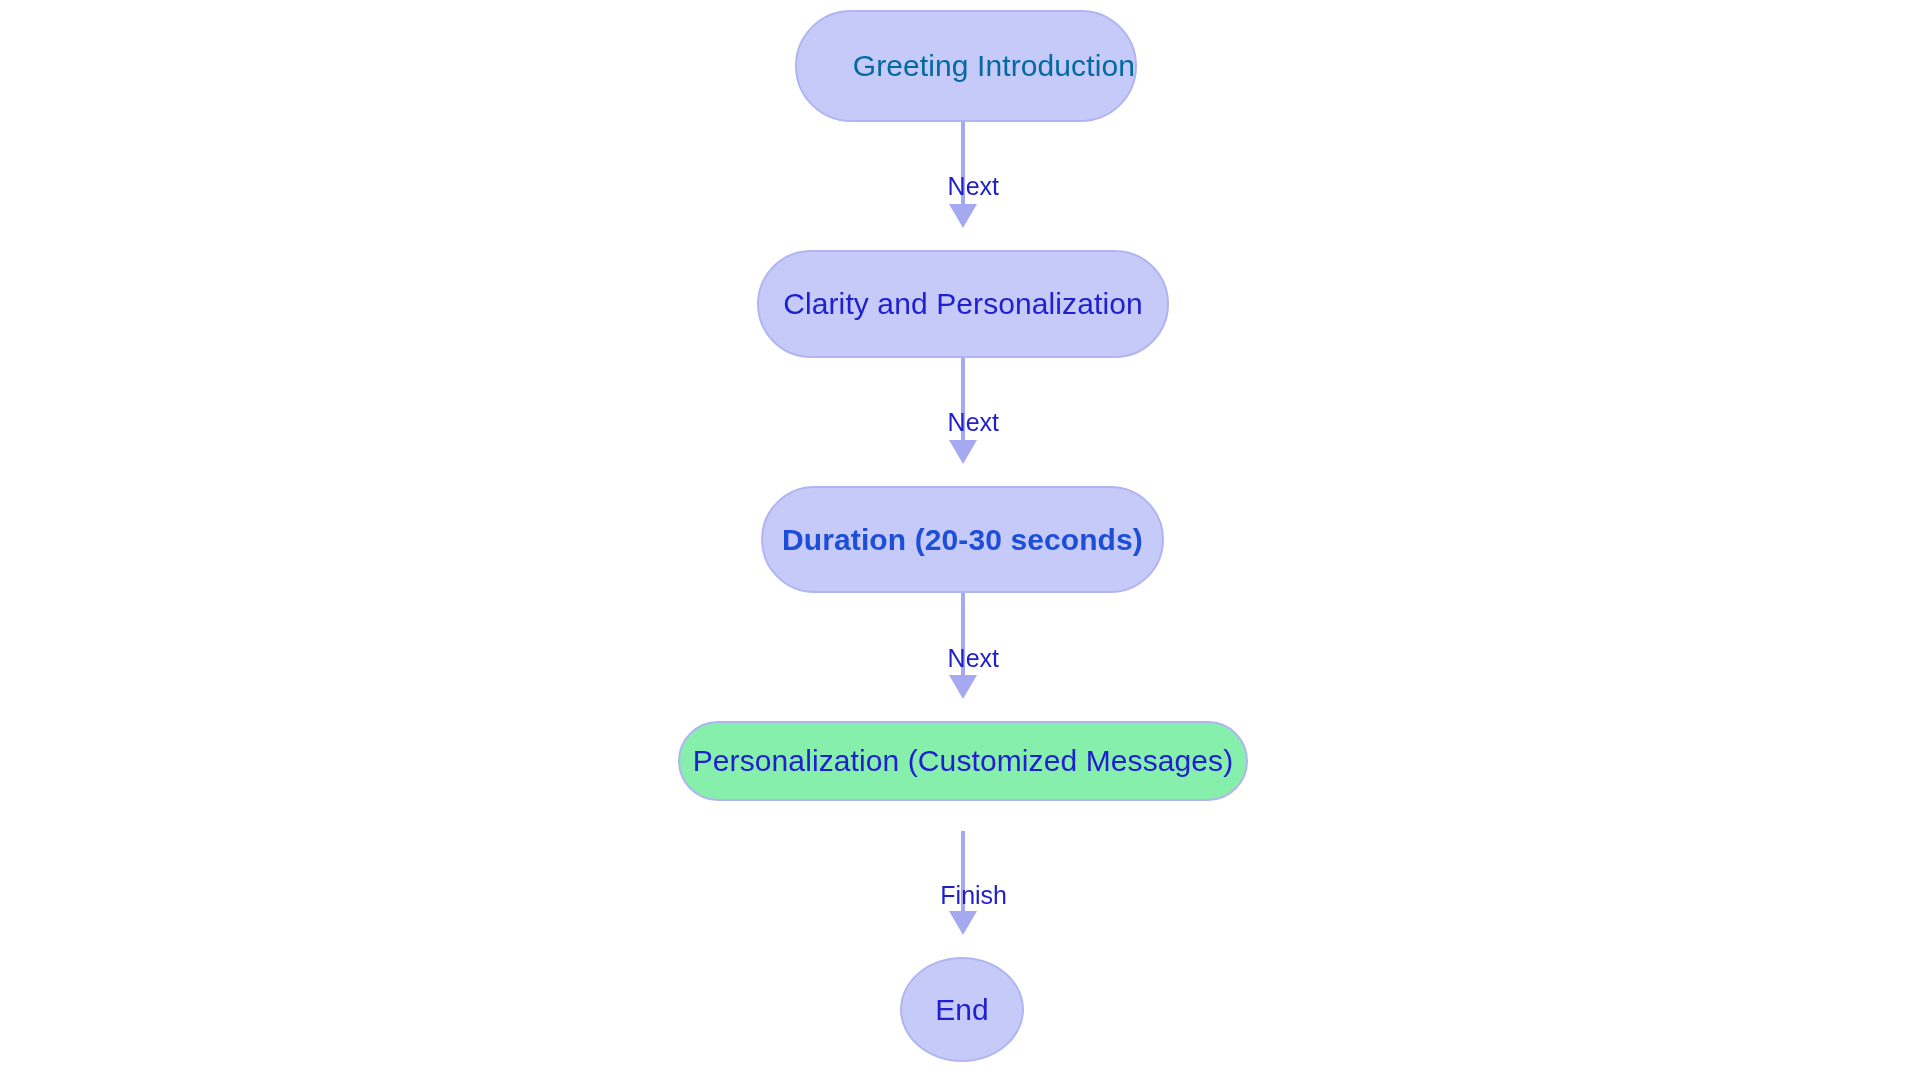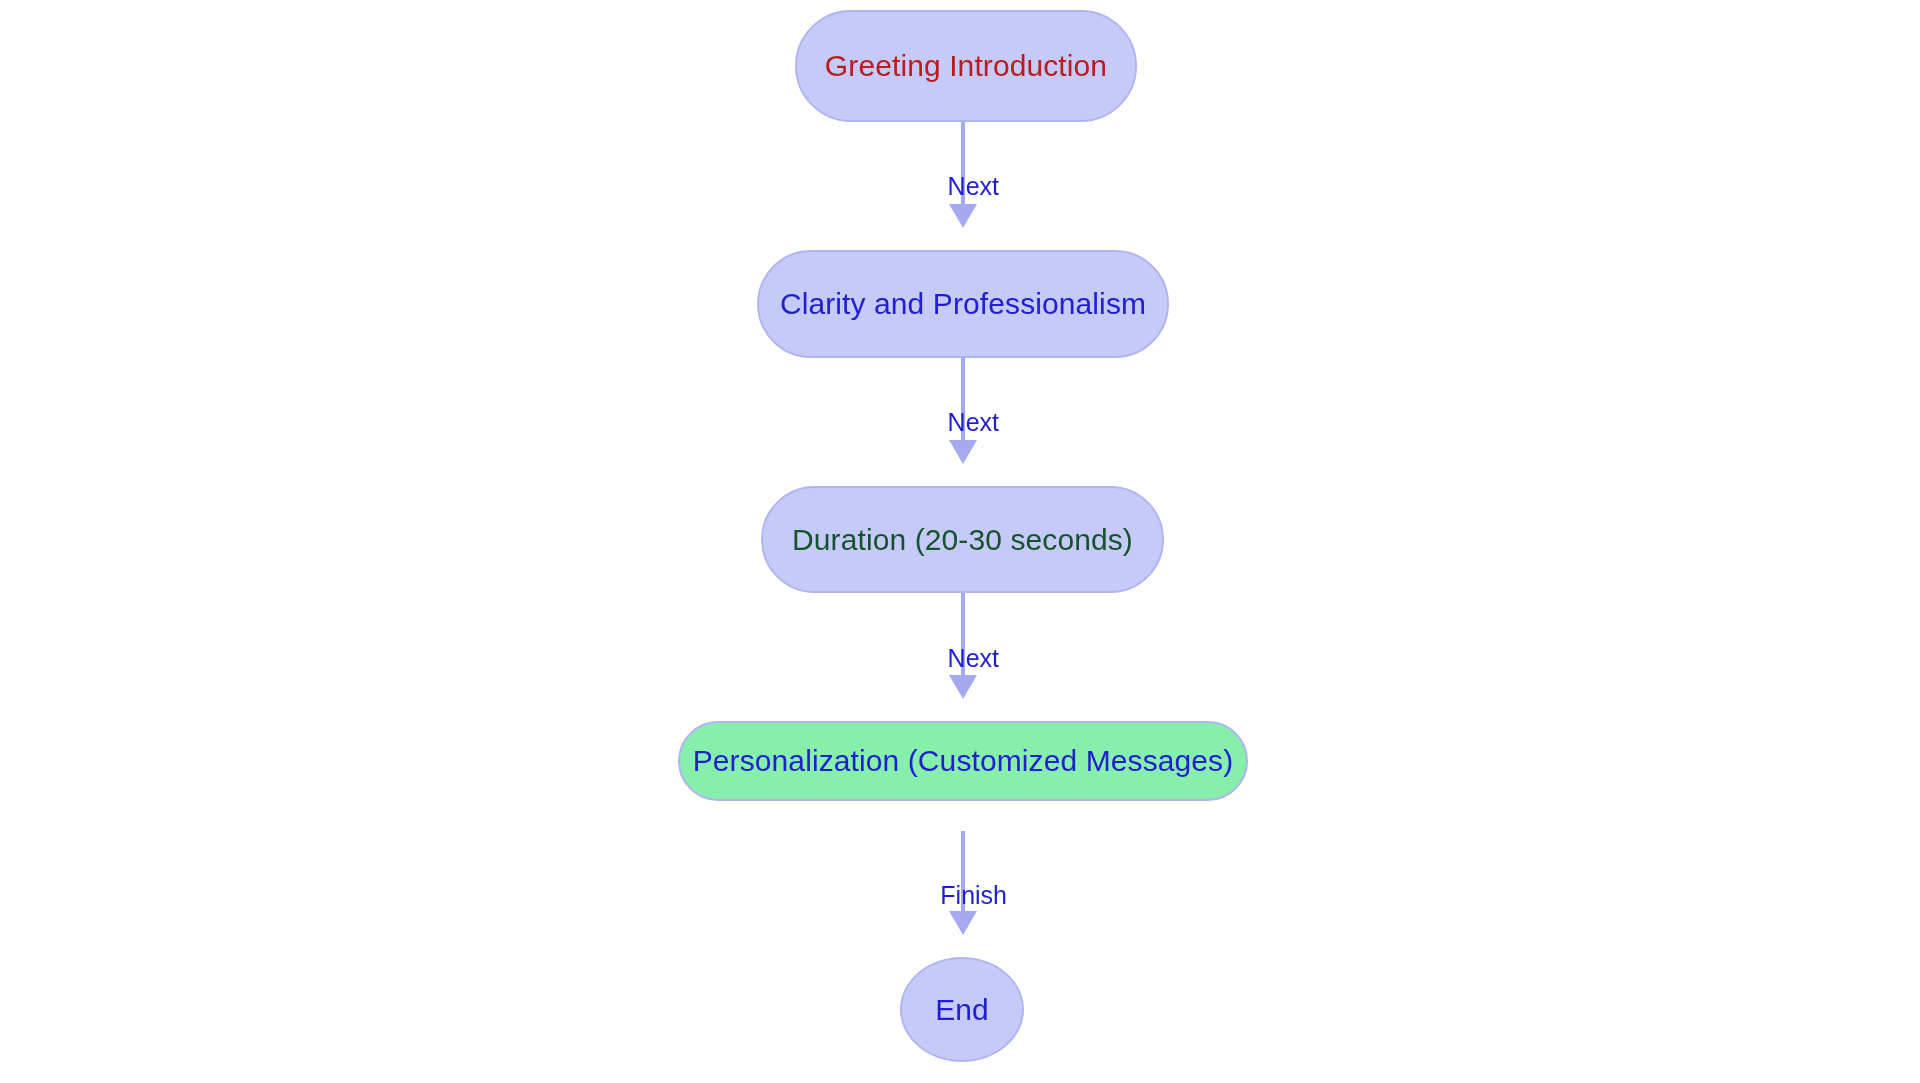--- a/index.html
+++ b/index.html
@@ -65,27 +65,27 @@
       <line x1="963" y1="122" x2="963" y2="204" stroke="#a5aaf0" stroke-width="4"></line>
       <polygon points="949,204 977,204 963,228" fill="#a5aaf0"></polygon>
       <line x1="963" y1="358" x2="963" y2="440" stroke="#a5aaf0" stroke-width="4"></line>
       <polygon points="949,440 977,440 963,464" fill="#a5aaf0"></polygon>
       <line x1="963" y1="593" x2="963" y2="675" stroke="#a5aaf0" stroke-width="4"></line>
       <polygon points="949,675 977,675 963,699" fill="#a5aaf0"></polygon>
       <line x1="963" y1="831" x2="963" y2="911" stroke="#a5aaf0" stroke-width="4"></line>
       <polygon points="949,911 977,911 963,935" fill="#a5aaf0"></polygon>
     </svg>
   <div id="node-layer">
-      <div class="node" style="left: 795px; top: 10px; width: 342px; height: 112px; background: rgb(198, 202, 249); border-color: rgb(176, 181, 242); color: #b91c1c; border-radius: 56px;">
+      <div class="node" style="left: 795px; top: 10px; width: 342px; height: 112px; background: rgb(198, 202, 249); border-color: rgb(176, 181, 242); color: #0369a1; border-radius: 56px; justify-content: flex-end;">
         <span class="node-label">Greeting Introduction</span>
       </div>
       <div class="node" style="left: 757px; top: 250px; width: 412px; height: 108px; background: rgb(198, 202, 249); border-color: rgb(176, 181, 242); color: rgb(32, 32, 207); border-radius: 54px;">
-        <span class="node-label">Clarity and Professionalism</span>
+        <span class="node-label">Clarity and Personalization</span>
       </div>
-      <div class="node" style="left: 761px; top: 486px; width: 403px; height: 107px; background: rgb(198, 202, 249); border-color: rgb(176, 181, 242); color: #14532d; border-radius: 53.5px;">
+      <div class="node" style="left: 761px; top: 486px; width: 403px; height: 107px; background: rgb(198, 202, 249); border-color: rgb(176, 181, 242); color: #1d4ed8; border-radius: 53.5px; font-weight: bold;">
         <span class="node-label">Duration (20-30 seconds)</span>
       </div>
       <div class="node" style="left: 678px; top: 721px; width: 570px; height: 80px; background: #86efac; border-color: rgb(176, 181, 242); color: rgb(32, 32, 207); border-radius: 55px;">
         <span class="node-label">Personalization (Customized Messages)</span>
       </div>
       <div class="node" style="left: 900px; top: 957px; width: 124px; height: 105px; background: rgb(198, 202, 249); border-color: rgb(176, 181, 242); color: rgb(32, 32, 207); border-radius: 50%; text-align: center;">
         <span class="node-label">End</span>
       </div>
     </div>
   <div id="edge-label-layer">

